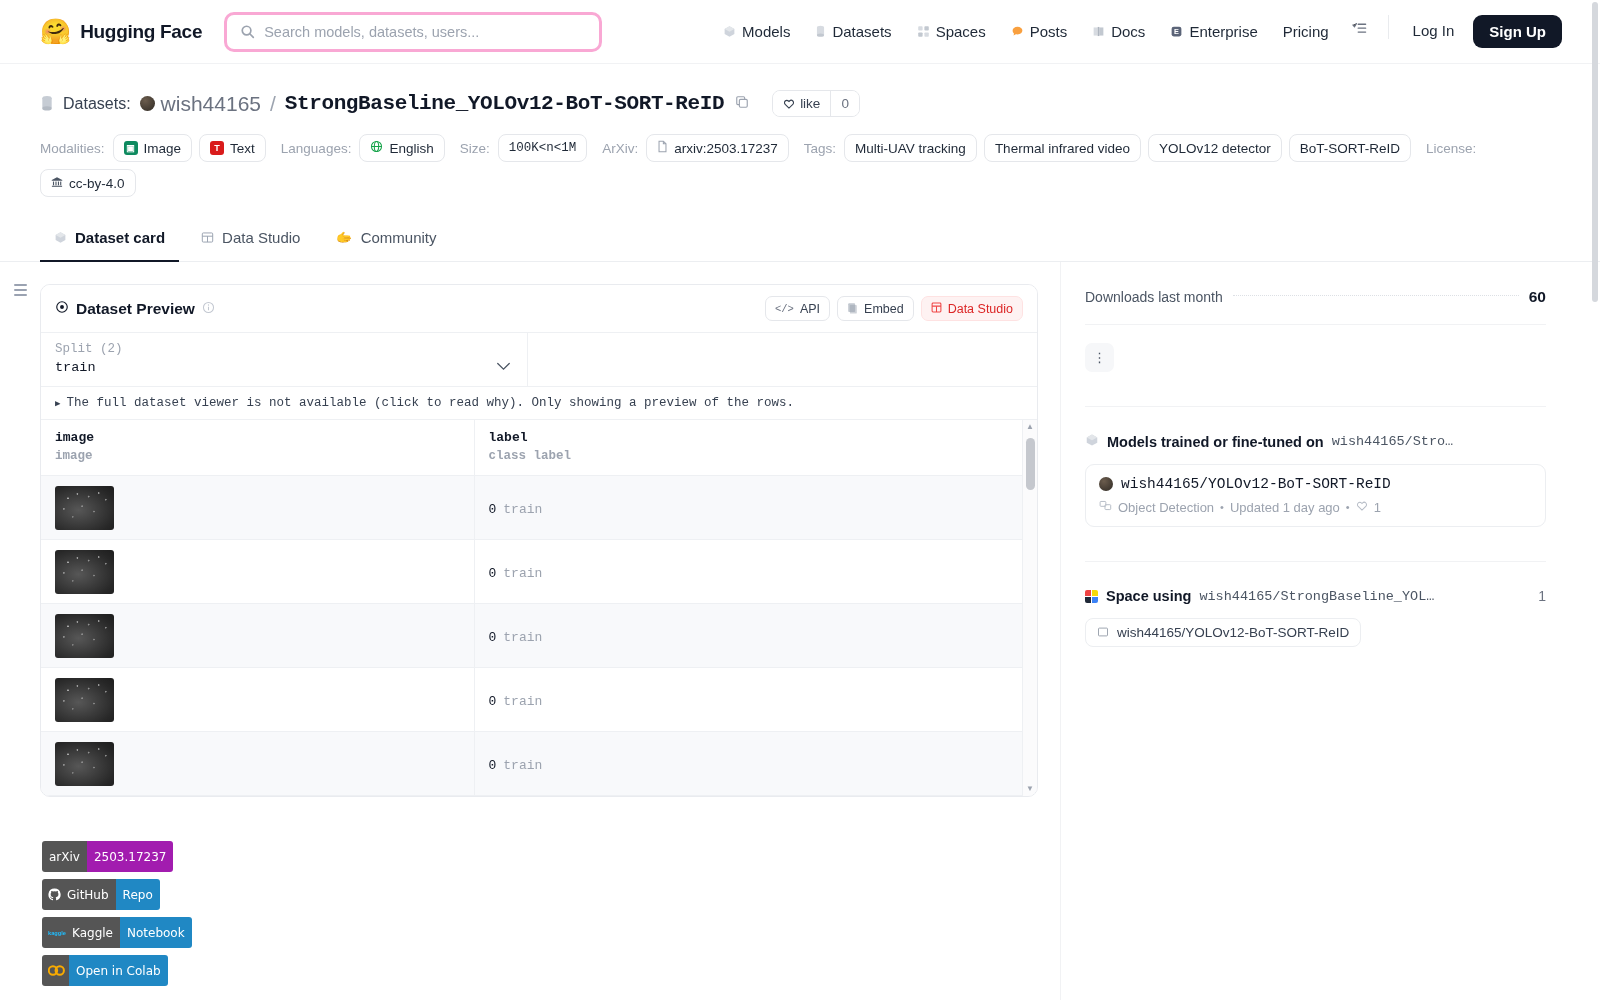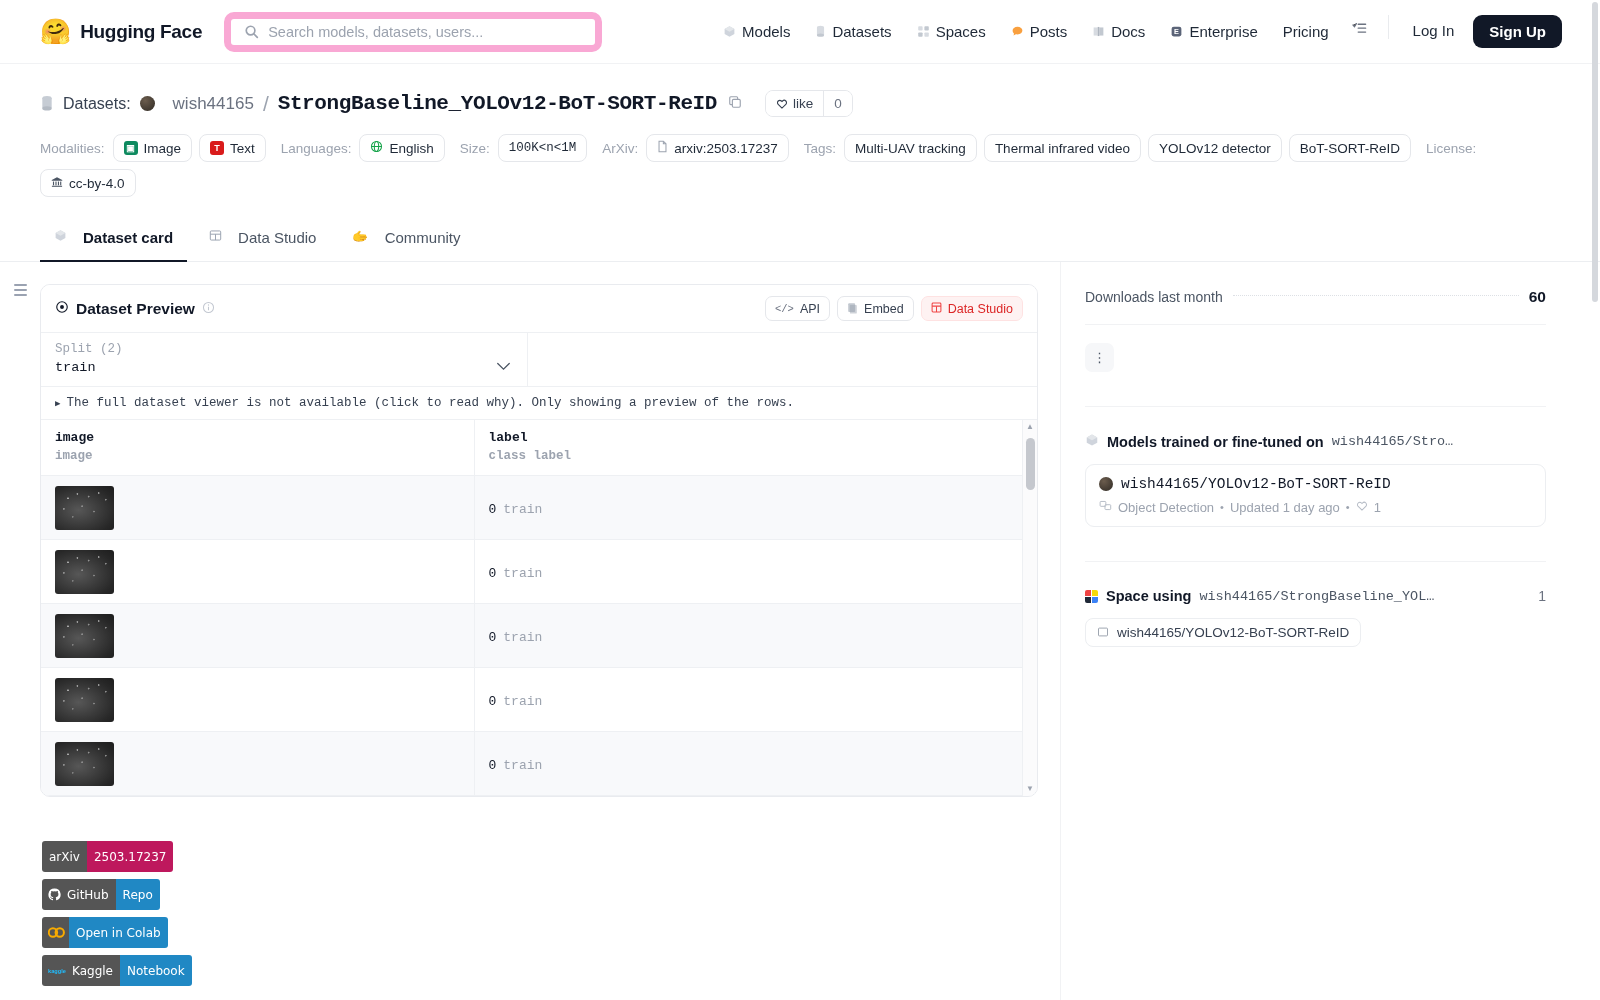--- a/index.html
+++ b/index.html
@@ -17,21 +17,21 @@
   .topnav {
     height:64px; display:flex; align-items:center;
     padding:0 20px; gap:14px;
     border-bottom:1px solid #f1f2f4; background:#fff;
   }
   .brand { display:flex; align-items:center; gap:9px; padding-left:20px; }
   .brand-logo { font-size:25px; line-height:1; }
   .brand-name { font-size:19px; font-weight:700; letter-spacing:-0.3px; color:#111827; }
   .search {
     margin-left:8px; width:378px; height:40px;
-    border:7px solid #f9a8d4; border-radius:10px;
+    border:3px solid #f9a8d4; border-radius:10px;
     display:flex; align-items:center; gap:9px; padding:0 13px;
     background:#fff;
   }
   .search-ico { color:#9ca3af; font-size:15px; display:flex; }
   .search-ph { color:#9ca3af; font-size:14.5px; }
   .nav-right { margin-left:auto; display:flex; gap:3px; padding-right:18px; }
   .nav-item {
     display:flex; align-items:center; gap:6px;
     padding:7px 11px; border-radius:8px;
     font-size:15px; color:#1f2937; cursor:pointer; white-space:nowrap;
@@ -41,21 +41,21 @@
   .nav-menu-ico { padding:7px 9px; color:#6b7280; font-size:13px; cursor:pointer; }
   .login { font-size:15px; color:#1f2937; padding:7px 12px; cursor:pointer; }
   .signup {
     background:#111827; color:#fff; font-size:15px; font-weight:600;
     padding:8px 16px; border-radius:9px; cursor:pointer; margin-left:4px;
   }
   .dshead { padding:26px 40px 0 40px; }
   .title-row { display:flex; align-items:center; gap:9px; }
   .ds-cube { color:#b9bfca; font-size:16px; display:inline-flex; }
   .ds-label { font-size:16px; color:#374151; font-weight:400; }
-  .ds-owner { font-size:17px; color:#6b7280; display:flex; align-items:center; gap:18px; }
+  .ds-owner { font-size:21px; color:#6b7280; display:flex; align-items:center; gap:6px; }
   .owner-av {
     width:15px; height:15px; border-radius:50%;
     background:radial-gradient(circle at 35% 30%,#6b5c4d,#2f2a24);
     display:inline-block;
   }
   .slash { color:#9ca3af; font-size:21px; }
   .ds-name {
     font-size:21px; font-weight:700; color:#111827;
     font-family:Liberation Mono, monospace; letter-spacing:-0.4px;
   }
@@ -93,21 +93,21 @@
   .doc-ico { color:#9ca3af; font-size:12px; }
   .bank-ico { color:#4b5563; font-size:12px; }
   .pill-mono { font-family:"Liberation Mono", monospace; font-size:12.5px; }
 
   
   .tabs {
     display:flex; gap:8px; margin-top:22px;
     border-bottom:1px solid #eceef1; padding-left:40px;
   }
   .tab {
-    display:flex; gap:16px;
+    display:flex; align-items:center; gap:8px;
     padding:10px 14px 14px 14px; font-size:15px;
     color:#4b5563; cursor:pointer; border-bottom:2px solid transparent;
     margin-bottom:-1px; white-space:nowrap;
   }
   .tab.active { color:#111827; font-weight:700; border-bottom-color:#111827; }
   .tab-ico { font-size:13px; display:inline-flex; }
 
   
   .body-wrap { display:flex; align-items:flex-start; }
   .left-rail {
@@ -630,54 +630,54 @@
           </div>
           <div class="sb-arrow">▼</div>
         </div>
       </div>
     </div>
 
     <div class="badges">
       <div class="badge-row">
         <span class="badge">
           <span class="bd-l">arXiv</span>
-          <span class="bd-r" style="background:#be185d">2503.17237</span>
+          <span class="bd-r" style="background:#a21caf">2503.17237</span>
         </span>
       </div>
       <div class="badge-row">
         <span class="badge">
           <span class="bd-ico">
             <svg width="13" height="13" viewBox="0 0 16 16" fill="#ffffff">
                 <path d="M8 .6a7.4 7.4 0 0 0-2.34 14.43c.37.07.5-.16.5-.36l-.01-1.26c-2.06.45-2.5-.99-2.5-.99-.33-.86-.82-1.09-.82-1.09-.68-.46.05-.45.05-.45.74.05 1.13.77 1.13.77.66 1.14 1.74.81 2.17.62.07-.48.26-.81.47-1-1.64-.19-3.37-.83-3.37-3.68 0-.81.29-1.48.77-2-.08-.19-.33-.95.07-1.98 0 0 .63-.2 2.06.76a7.1 7.1 0 0 1 3.75 0c1.43-.96 2.05-.76 2.05-.76.41 1.03.15 1.79.08 1.98.48.52.76 1.19.76 2 0 2.86-1.73 3.49-3.38 3.67.27.23.5.68.5 1.37l-.01 2.03c0 .2.13.44.51.36A7.4 7.4 0 0 0 8 .6z"></path>
               </svg>
           </span>
           <span class="bd-l" style="padding-left:2px">GitHub</span>
           <span class="bd-r" style="background:#2088c4">Repo</span>
         </span>
       </div>
       <div class="badge-row">
         <span class="badge">
           <span class="bd-ico">
+            <svg width="18" height="9" viewBox="0 0 24 12">
+                <text x="12" y="9" font-size="7.5" font-family="Liberation Sans" fill="#20beff" text-anchor="middle" font-weight="bold">kaggle</text>
+              </svg>
+          </span>
+          <span class="bd-l" style="padding-left:2px">Kaggle</span>
+          <span class="bd-r" style="background:#2088c4">Notebook</span>
+        </span>
+      </div>
+      <div class="badge-row">
+        <span class="badge">
+          <span class="bd-ico">
             <svg width="17" height="11" viewBox="0 0 22 14">
                 <ellipse cx="6.4" cy="7" rx="5.4" ry="5.4" fill="none" stroke="#f9ab00" stroke-width="2.6"></ellipse>
                 <ellipse cx="15.2" cy="7" rx="5.4" ry="5.4" fill="none" stroke="#f9ab00" stroke-width="2.6"></ellipse>
               </svg>
           </span>
           <span class="bd-r" style="background:#2088c4">Open in Colab</span>
-        </span>
-      </div>
-      <div class="badge-row">
-        <span class="badge">
-          <span class="bd-ico">
-            <svg width="18" height="9" viewBox="0 0 24 12">
-                <text x="12" y="9" font-size="7.5" font-family="Liberation Sans" fill="#20beff" text-anchor="middle" font-weight="bold">kaggle</text>
-              </svg>
-          </span>
-          <span class="bd-l" style="padding-left:2px">Kaggle</span>
-          <span class="bd-r" style="background:#2088c4">Notebook</span>
         </span>
       </div>
       <div class="badge-row badge-doi">
         <span class="badge">
           <span class="bd-l">DOI</span>
           <span class="bd-r" style="background:#2088c4">10.5281/zenodo.15203123</span>
         </span>
       </div>
     </div>
   </div>

